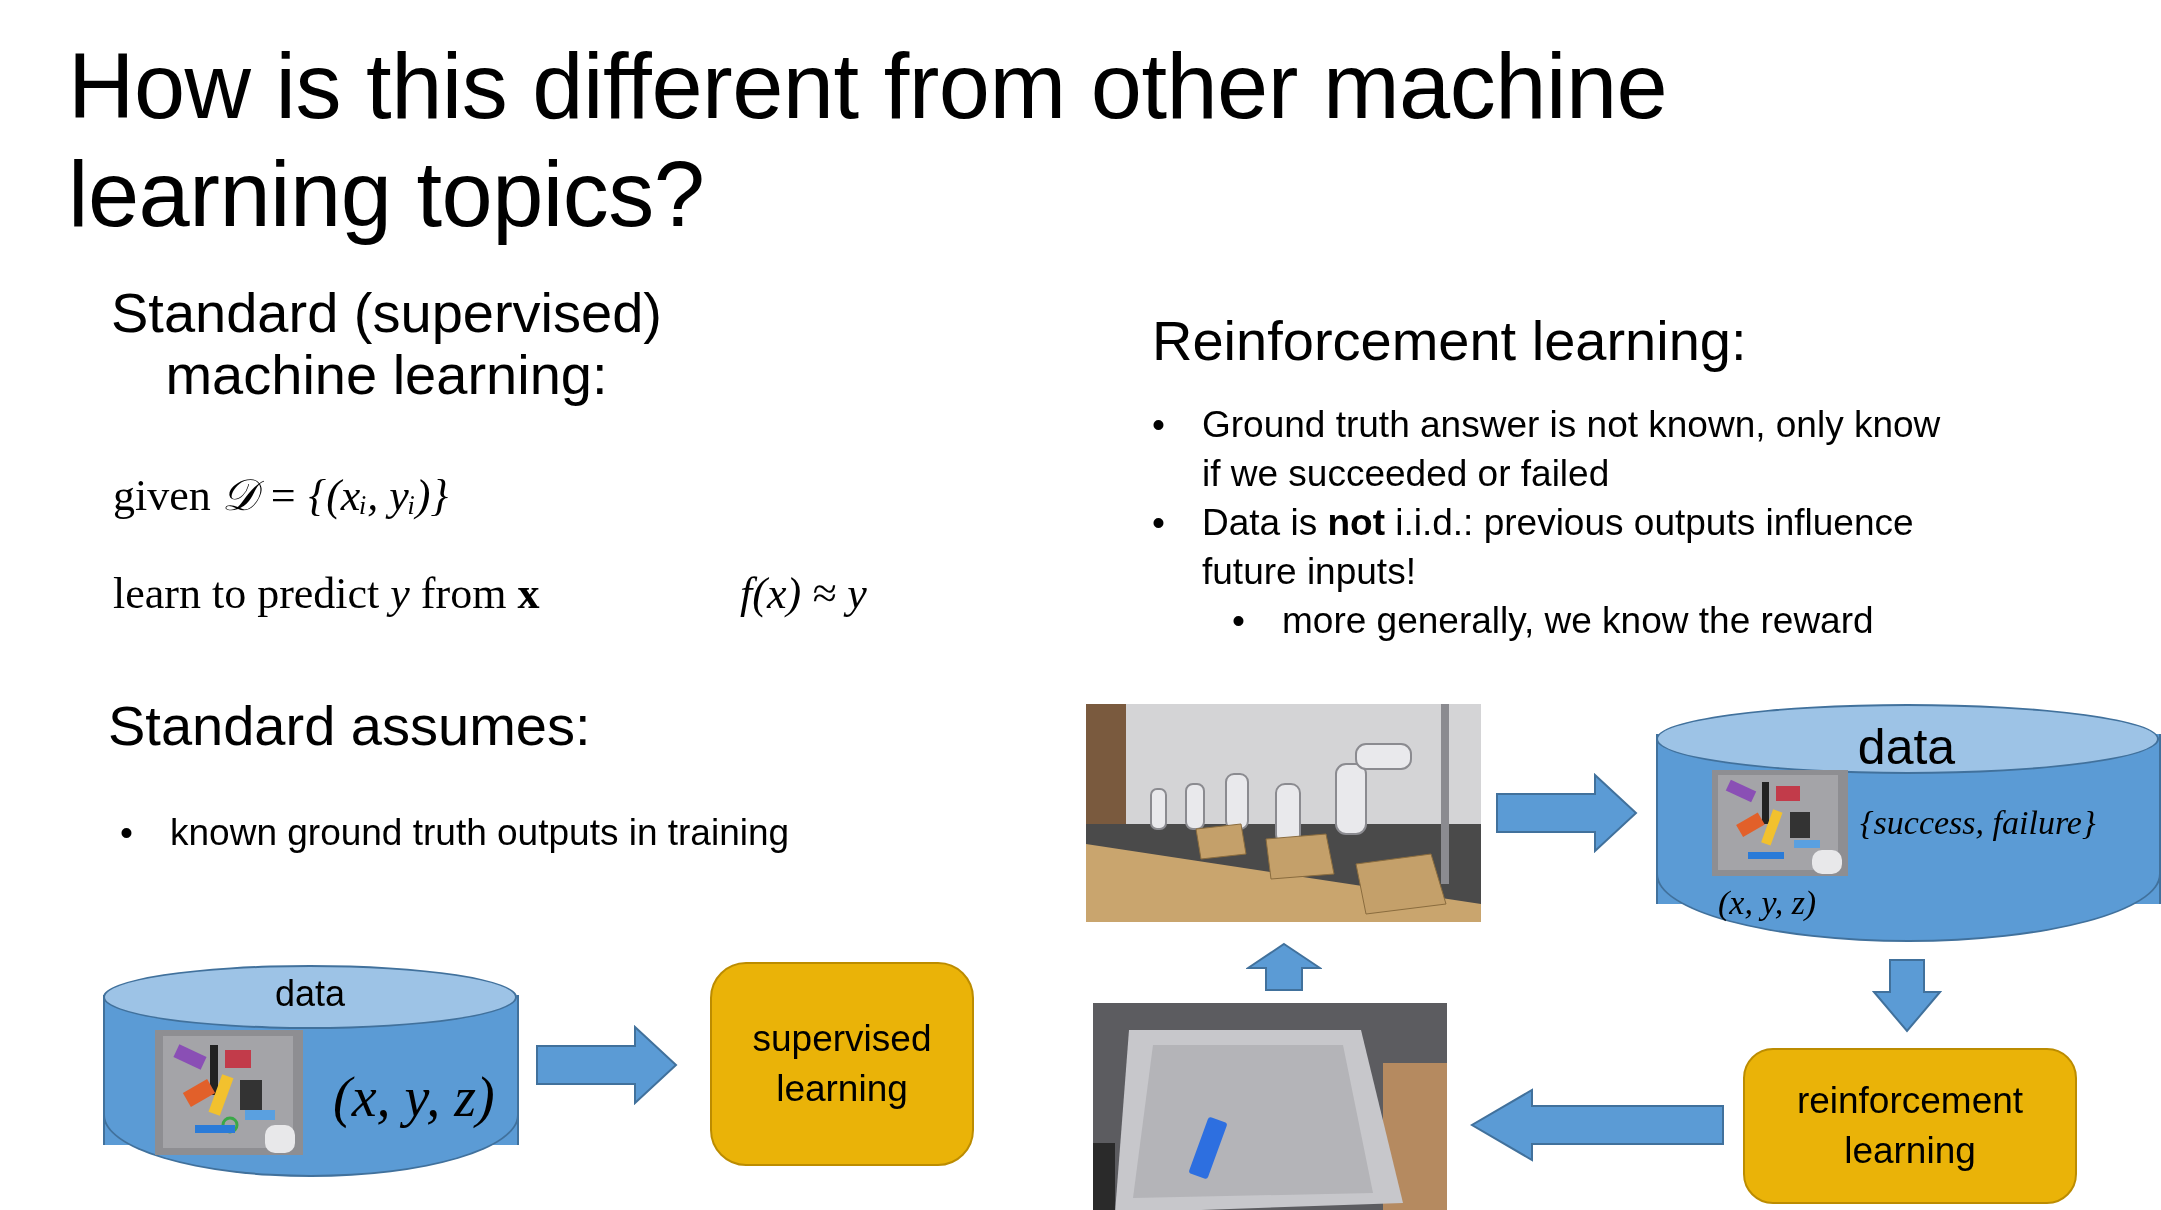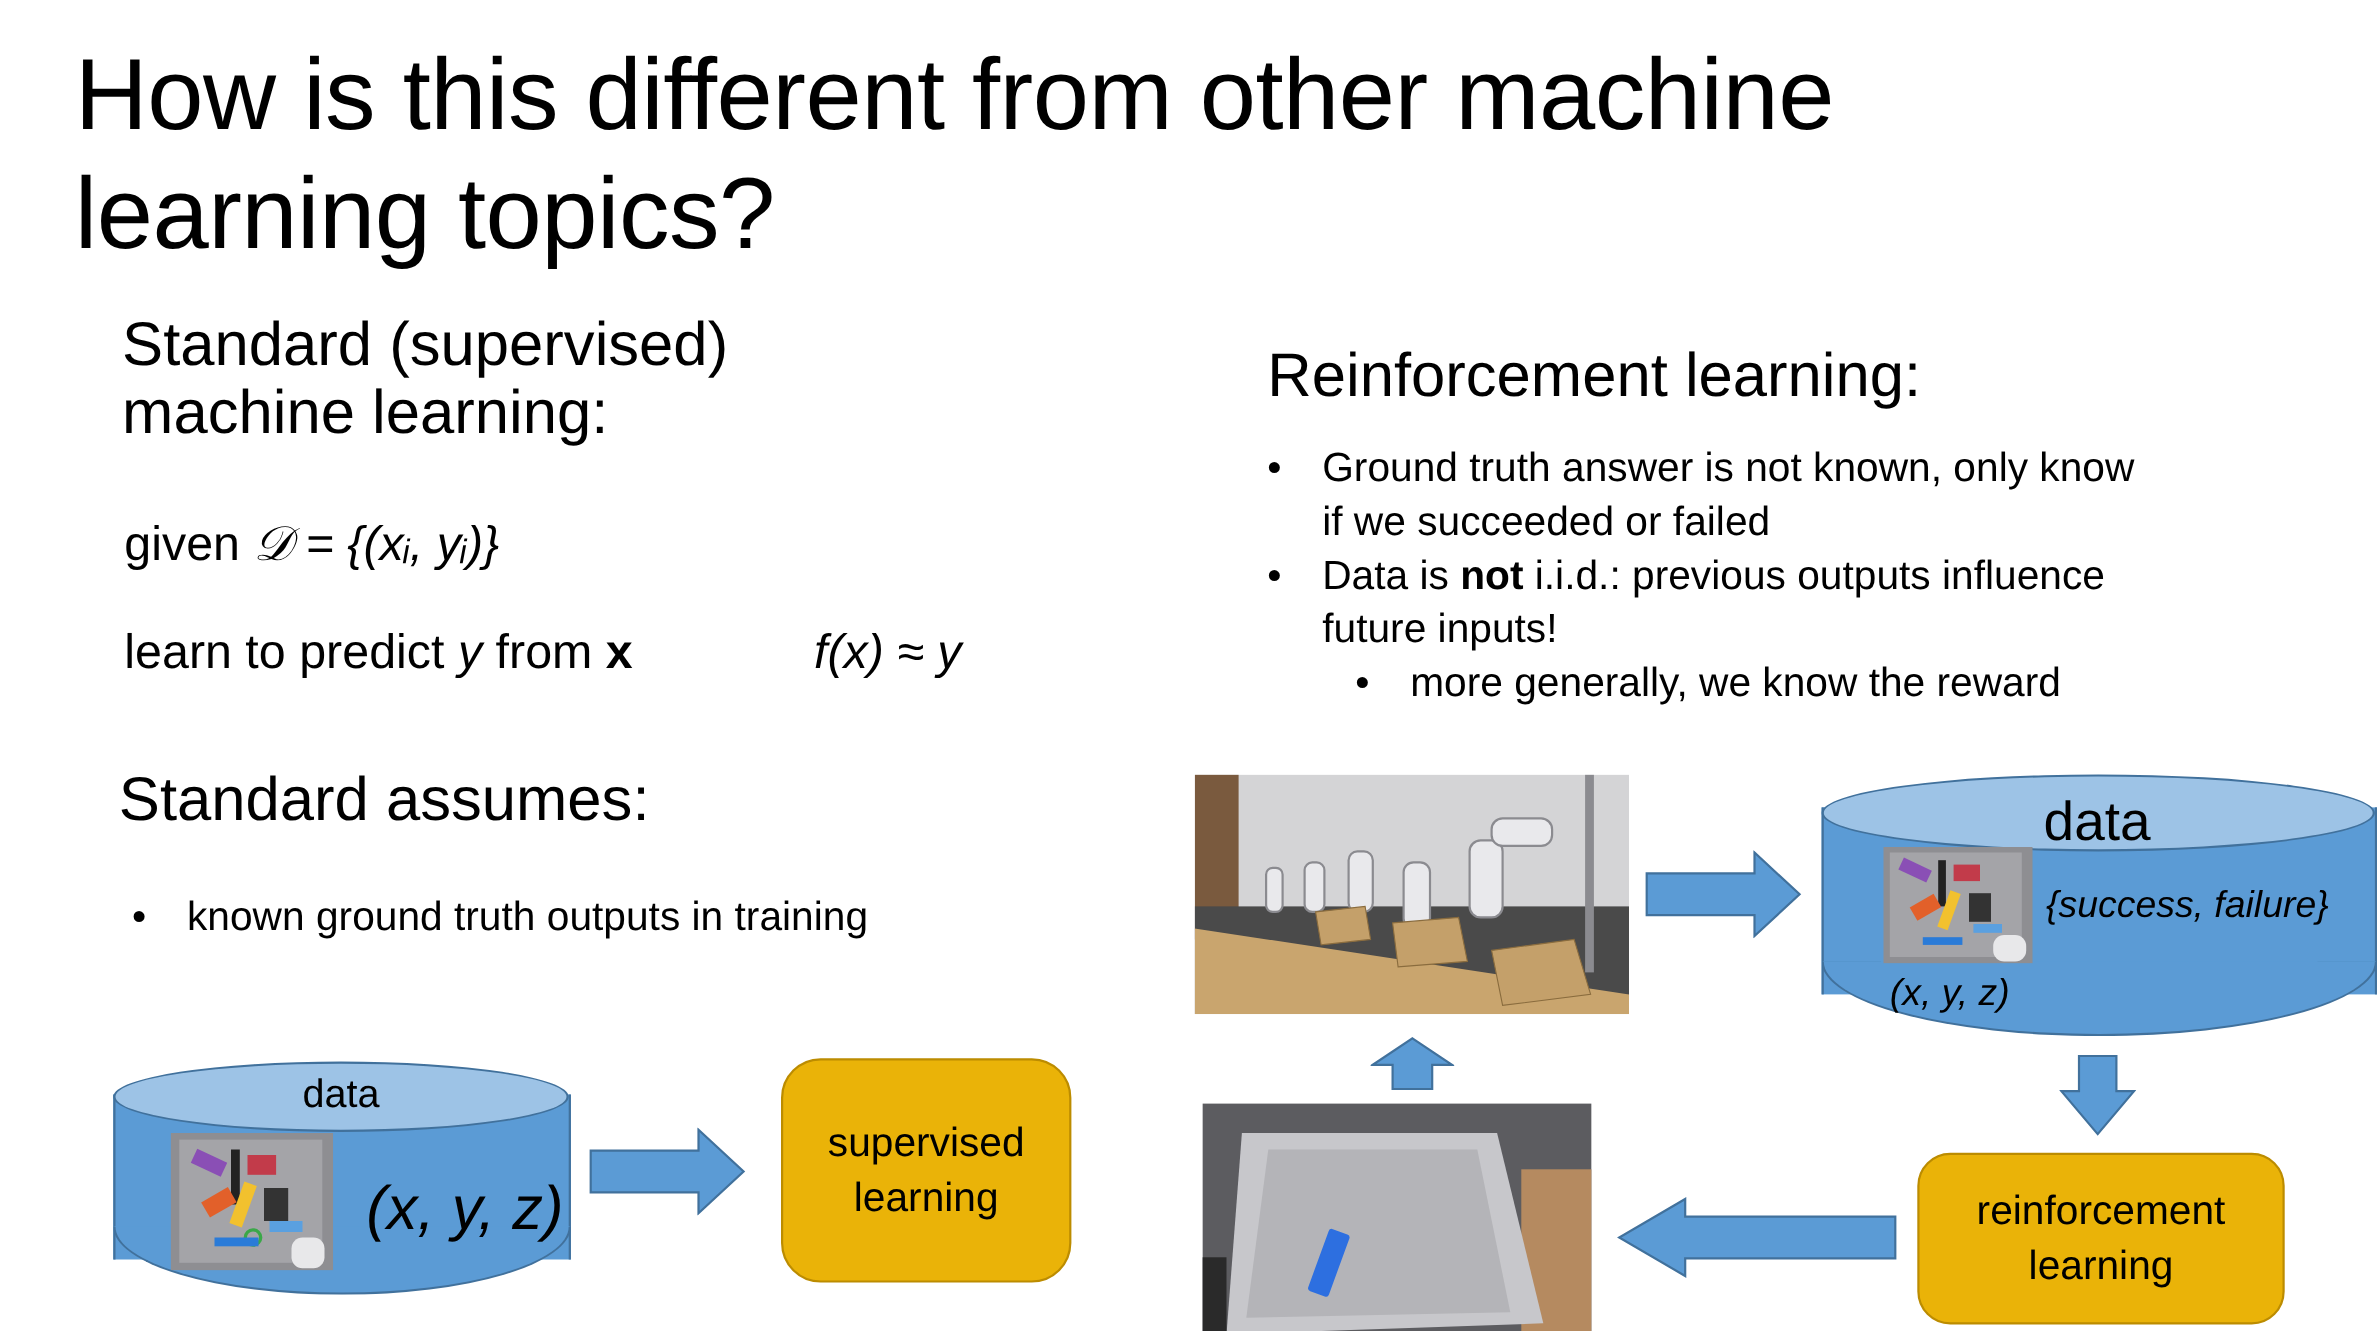--- a/index.html
+++ b/index.html
@@ -1,21 +1,21 @@
 <!DOCTYPE html>
 <html><head>
 <meta charset="utf-8">
 <style>
   html, body { margin:0; padding:0; background:#ffffff; }
   body { width:2161px; height:1210px; position:relative; overflow:hidden;
          font-family:"Liberation Sans", sans-serif; color:#000; }
   .abs { position:absolute; }
   .title { left:68px; top:32px; font-size:92px; line-height:108px; font-weight:400; letter-spacing:-0.5px; }
-  .h2 { font-size:56px; line-height:62px; }
-  .math { font-family:Liberation Sans, sans-serif; font-size:44px; }
+  .h2 { font-size:56px; line-height:62px;text-align:center; }
+  .math { font-family:Liberation Serif, serif; font-size:44px; }
   .math i { font-style:italic; }
   .bullets { list-style:none; margin:0; padding:0; font-size:37px; }
   .bullets li { position:relative; padding-left:50px; line-height:49px; }
   .bullets li::before { content:"\2022"; position:absolute; left:0; top:0; }
   .bullets li.sub { padding-left:130px; }
   .bullets li.sub::before { left:80px; }
   .cyl-body { background:#5b9bd5; border:2px solid #41719c; }
   .cyl-top { background:#9dc3e6; border:2px solid #41719c; border-radius:50%; }
   .box { background:#eab308; border:2px solid #bc8c00; border-radius:36px;
          display:flex; align-items:center; justify-content:center; text-align:center;

